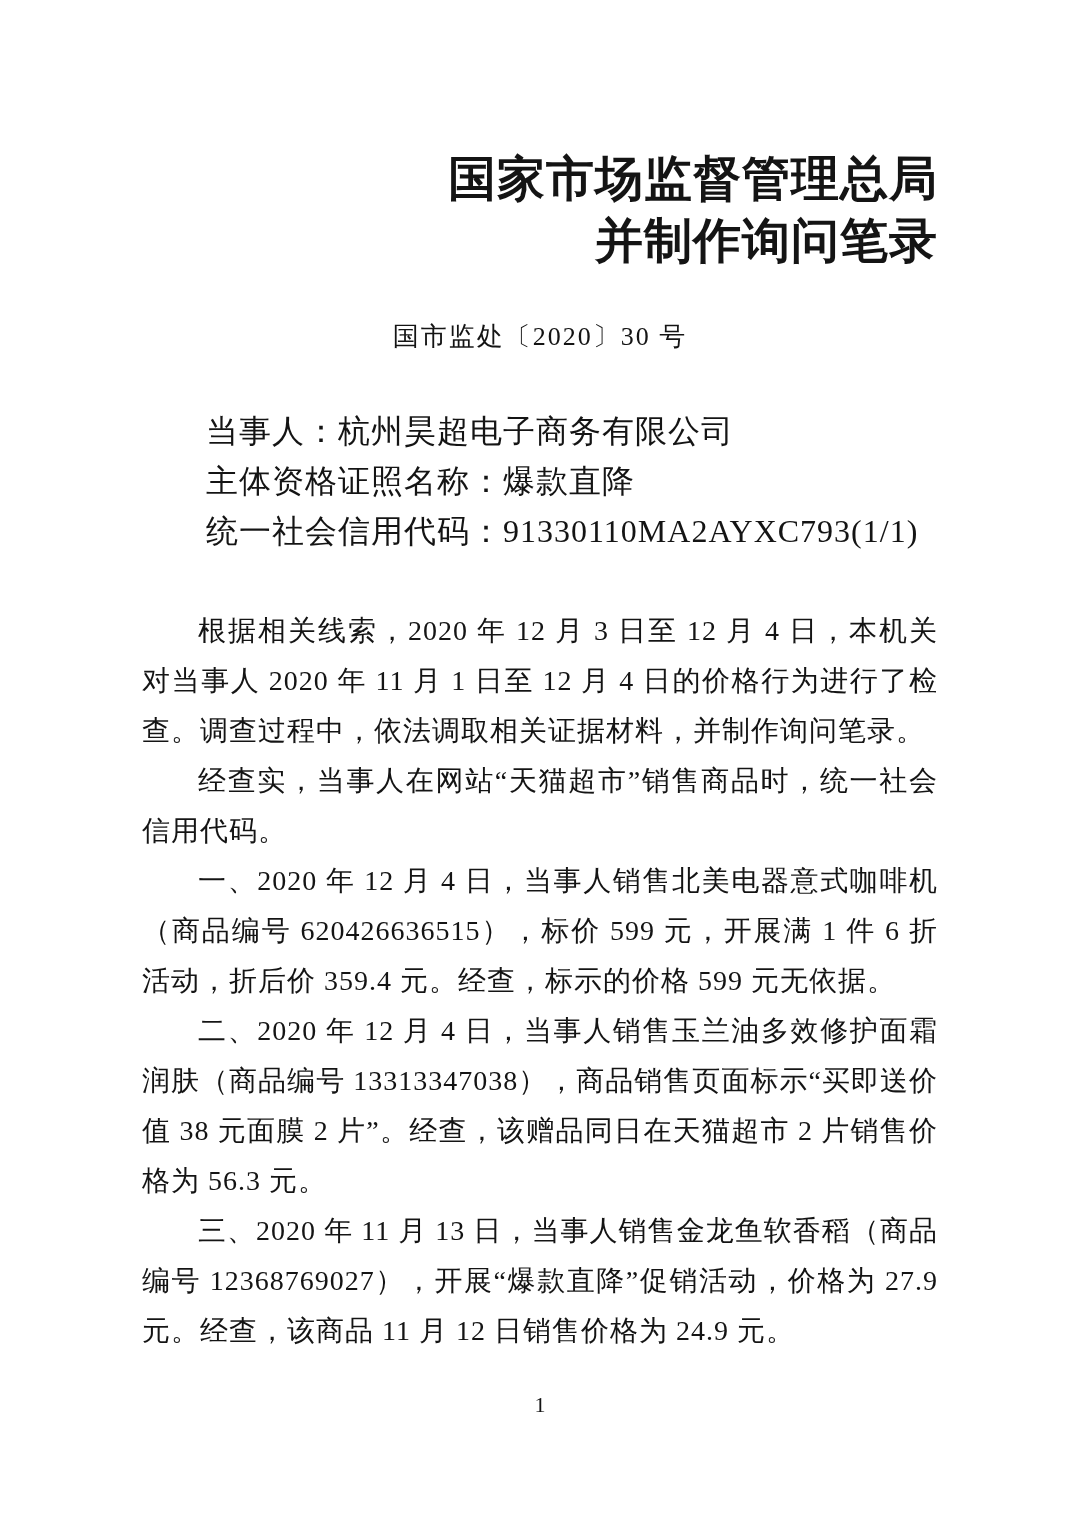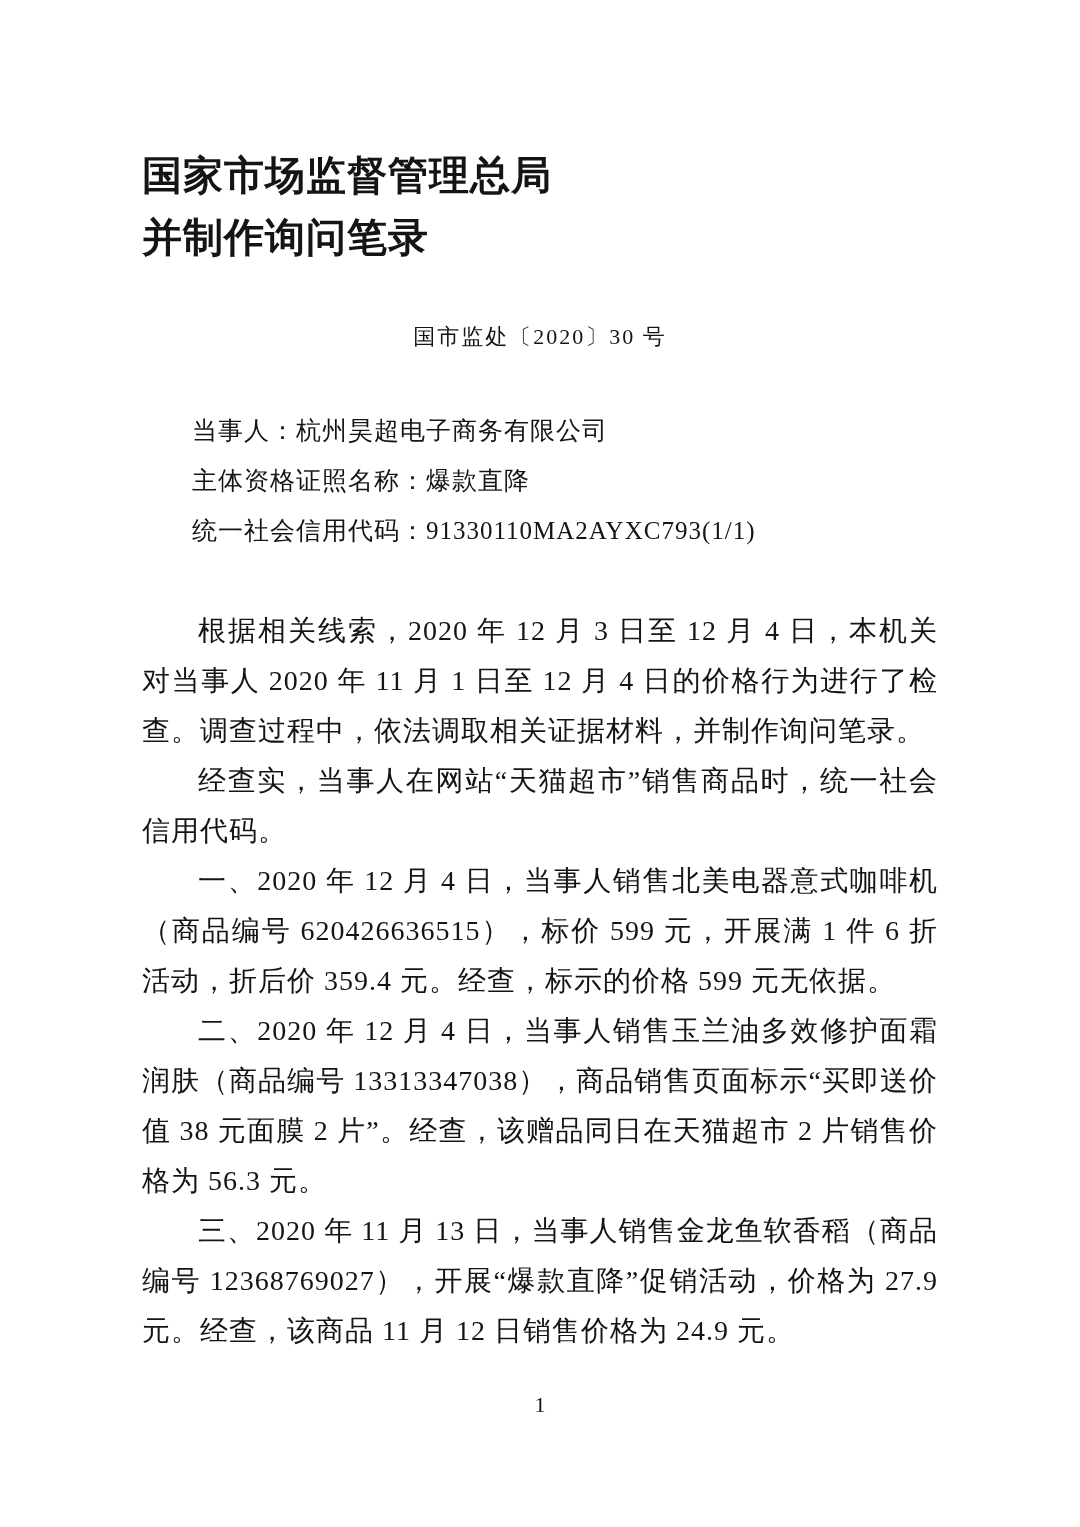--- a/index.html
+++ b/index.html
@@ -14,40 +14,40 @@
     position: relative;
     background: #ffffff;
     color: #141414;
     font-family: "Liberation Serif", "DejaVu Serif", serif;
     overflow: hidden;
   }
   .content {
     padding: 148px 142px 0 142px;
   }
   .title {
-    text-align: left;
+    text-align: right;
     font-weight: 700;
-    font-size: 40px;
+    font-size: 48px;
     line-height: 62px;
     letter-spacing: 1px;
-    font-family: Liberation Mono, monospace;
+    font-family: Liberation Serif, serif;
   }
   .doc-number {
     text-align: center;
-    font-size: 22px;
+    font-size: 26px;
     letter-spacing: 2px;
     margin-top: 48px;
     line-height: 34px;
   }
   .party {
     margin-top: 52px;
   }
   .party p {
     margin: 0;
-    font-size: 25px;
+    font-size: 32px;
     line-height: 50px;
     text-indent: 2em;
     letter-spacing: 1px;
   }
   .body-text {
     margin-top: 50px;
   }
   .body-text p {
     margin: 0;
     font-size: 28px;

